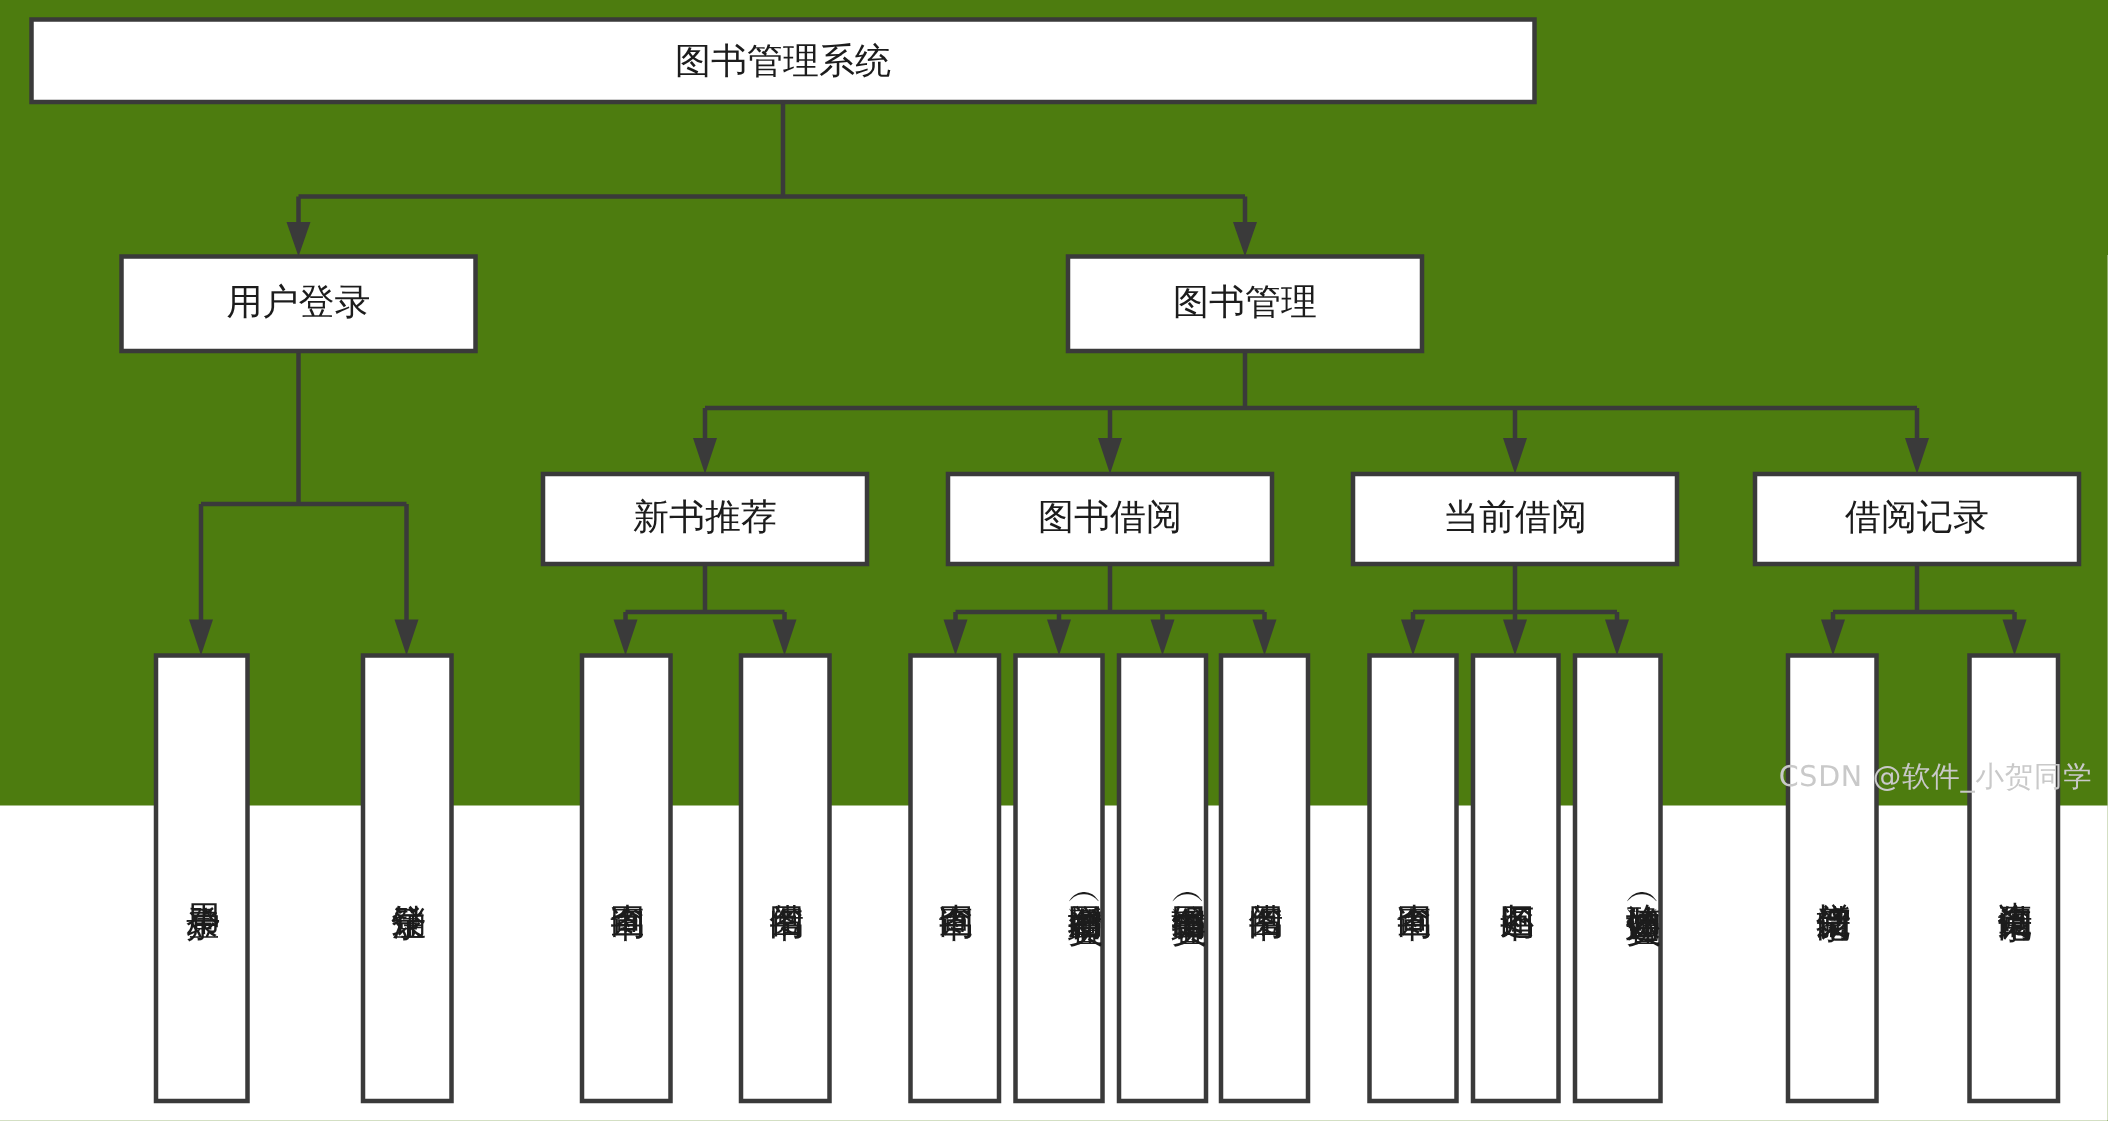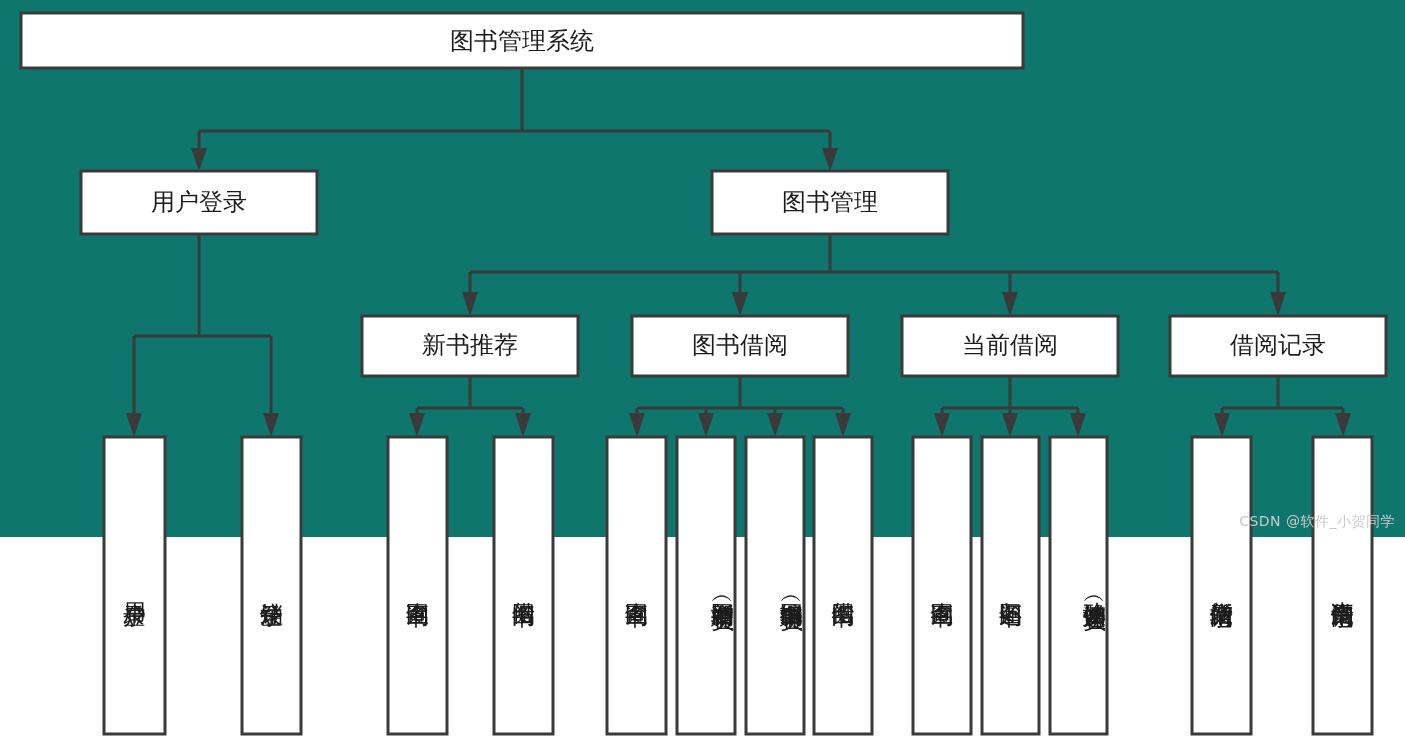--- a/index.html
+++ b/index.html
@@ -11,21 +11,21 @@
     width: 1405px;
     height: 747px;
     font-family: "DejaVu Sans", "Liberation Sans", sans-serif;
     position: relative;
     overflow: hidden;
   }
   #diagram-root {
     position: relative;
     width: 1405px;
     height: 537px;
-    background: #0f766e;
+    background: #4d7c0f;
   }
   svg.flow {
     position: absolute;
     left: 0;
     top: 0;
     width: 1405px;
     height: 747px;
   }
   .node-box {
     fill: #ffffff;
@@ -63,21 +63,21 @@
     justify-content: center;
     text-align: center;
     white-space: nowrap;
     pointer-events: none;
   }
   .watermark {
     position: absolute;
     right: 10px;
     bottom: 6px;
     font-family: "DejaVu Sans", "Liberation Sans", sans-serif;
-    font-size: 14px;
+    font-size: 19px;
     color: #c9c9c9;
     white-space: nowrap;
     letter-spacing: 0.5px;
   }
 </style>
 </head>
 <body>
 
 <div id="diagram-root">
 

